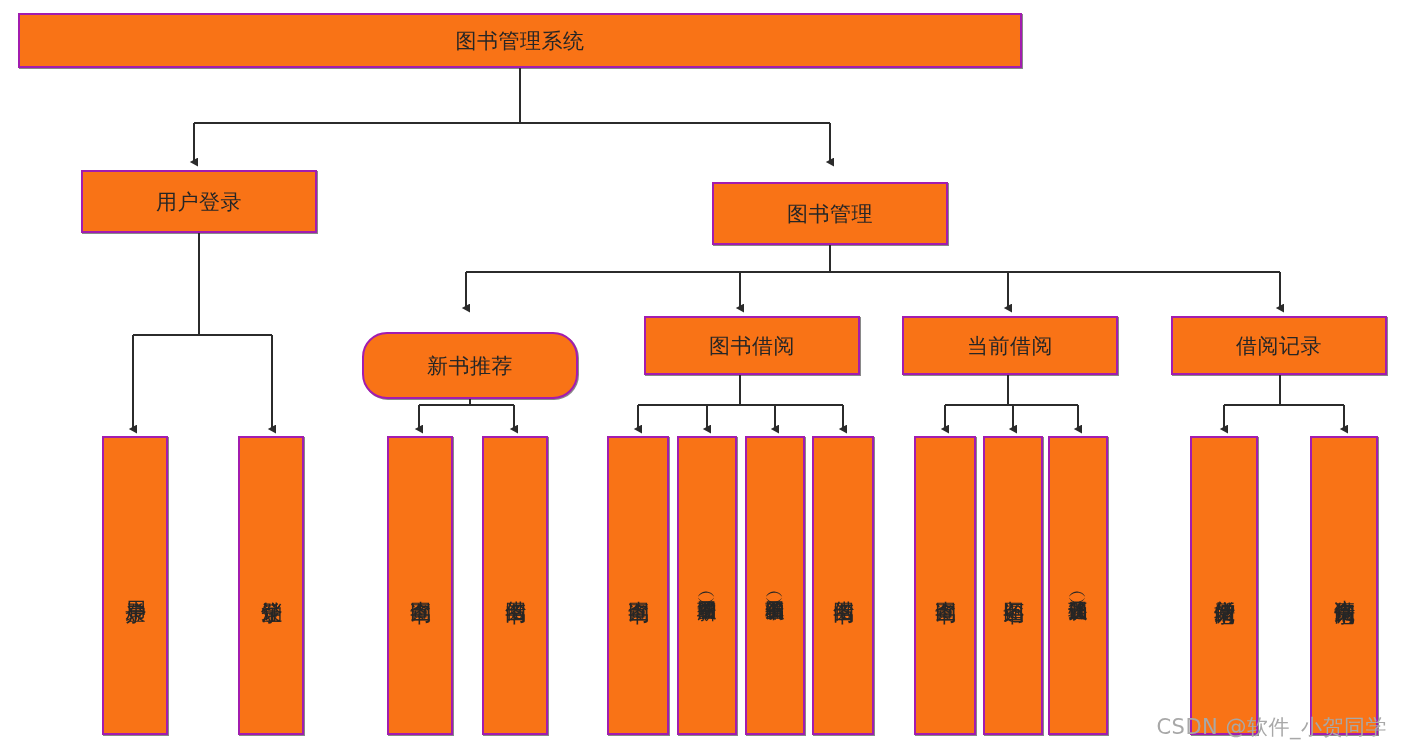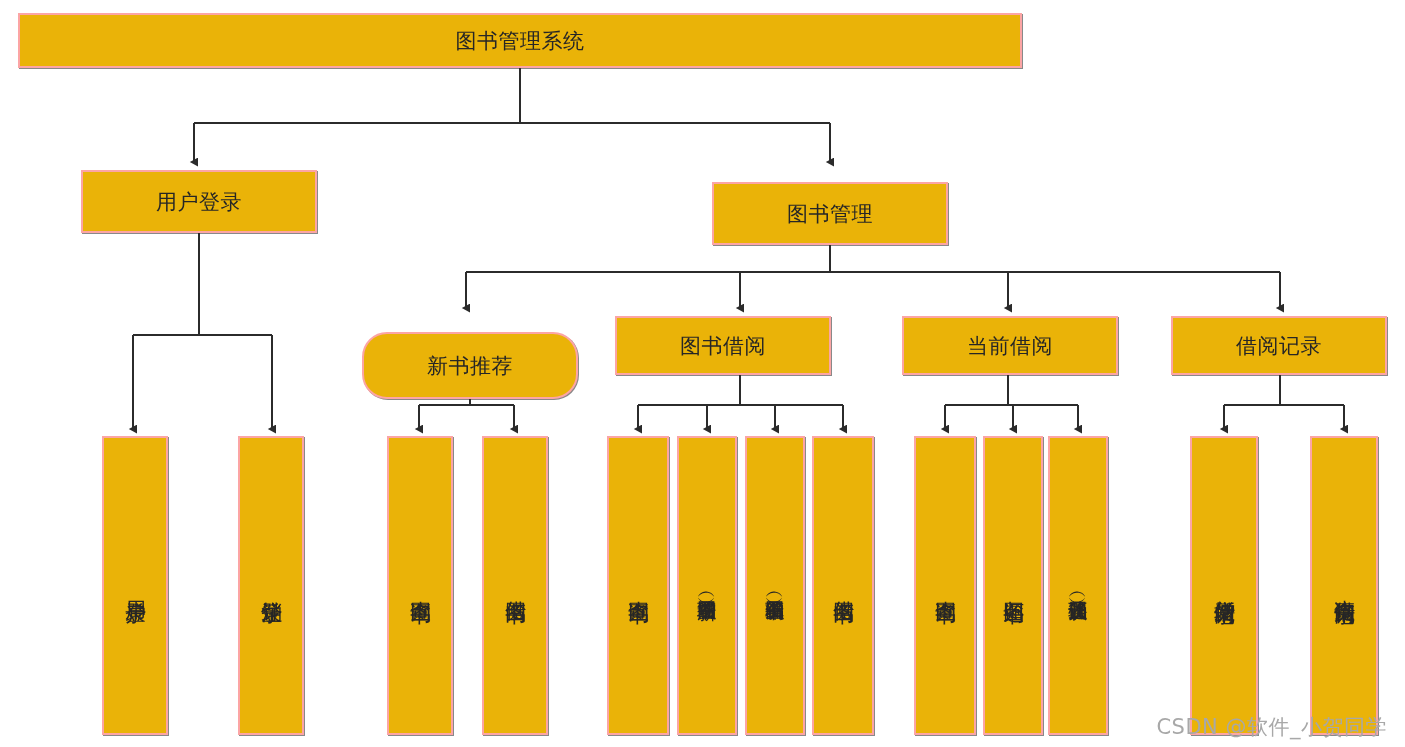--- a/index.html
+++ b/index.html
@@ -16,22 +16,22 @@
   }
   #diagram-root {
     position: absolute;
     left: 0;
     top: 0;
     width: 1405px;
     height: 747px;
   }
   .node-box {
     position: absolute;
-    border: 2px solid #fca5a5;
-    background: #eab308;
+    border: 2px solid #a21caf;
+    background: #f97316;
     box-sizing: border-box;
     box-shadow: 1px 1px 0 rgba(40,40,40,0.55);
   }
   .node-label-h {
     position: absolute;
     left: 0; right: 0; top: 0; bottom: 0;
     display: flex;
     align-items: center;
     justify-content: center;
     font-size: 21px;
@@ -137,21 +137,21 @@
   <div class="node-box" style="left:81px; top:170px; width:236px; height:63px;">
     <span class="node-label-h">用户登录</span>
   </div>
   <div class="node-box" style="left:712px; top:170px; width:236px; height:63px;margin-top:12px;">
     <span class="node-label-h">图书管理</span>
   </div>
 
   <div class="node-box" style="left:362px; top:332px; width:216px; height:67px;border-radius:25px;">
     <span class="node-label-h">新书推荐</span>
   </div>
-  <div class="node-box" style="left:615px; top:316px; width:216px; height:59px;">
+  <div class="node-box" style="left:644px; top:316px; width:216px; height:59px;">
     <span class="node-label-h">图书借阅</span>
   </div>
   <div class="node-box" style="left:902px; top:316px; width:216px; height:59px;padding-left:29px;">
     <span class="node-label-h">当前借阅</span>
   </div>
   <div class="node-box" style="left:1171px; top:316px; width:216px; height:59px;text-align:center;">
     <span class="node-label-h">借阅记录</span>
   </div>
 
   <div class="node-box" style="left:102px; top:436px; width:66px; height:299px;">

